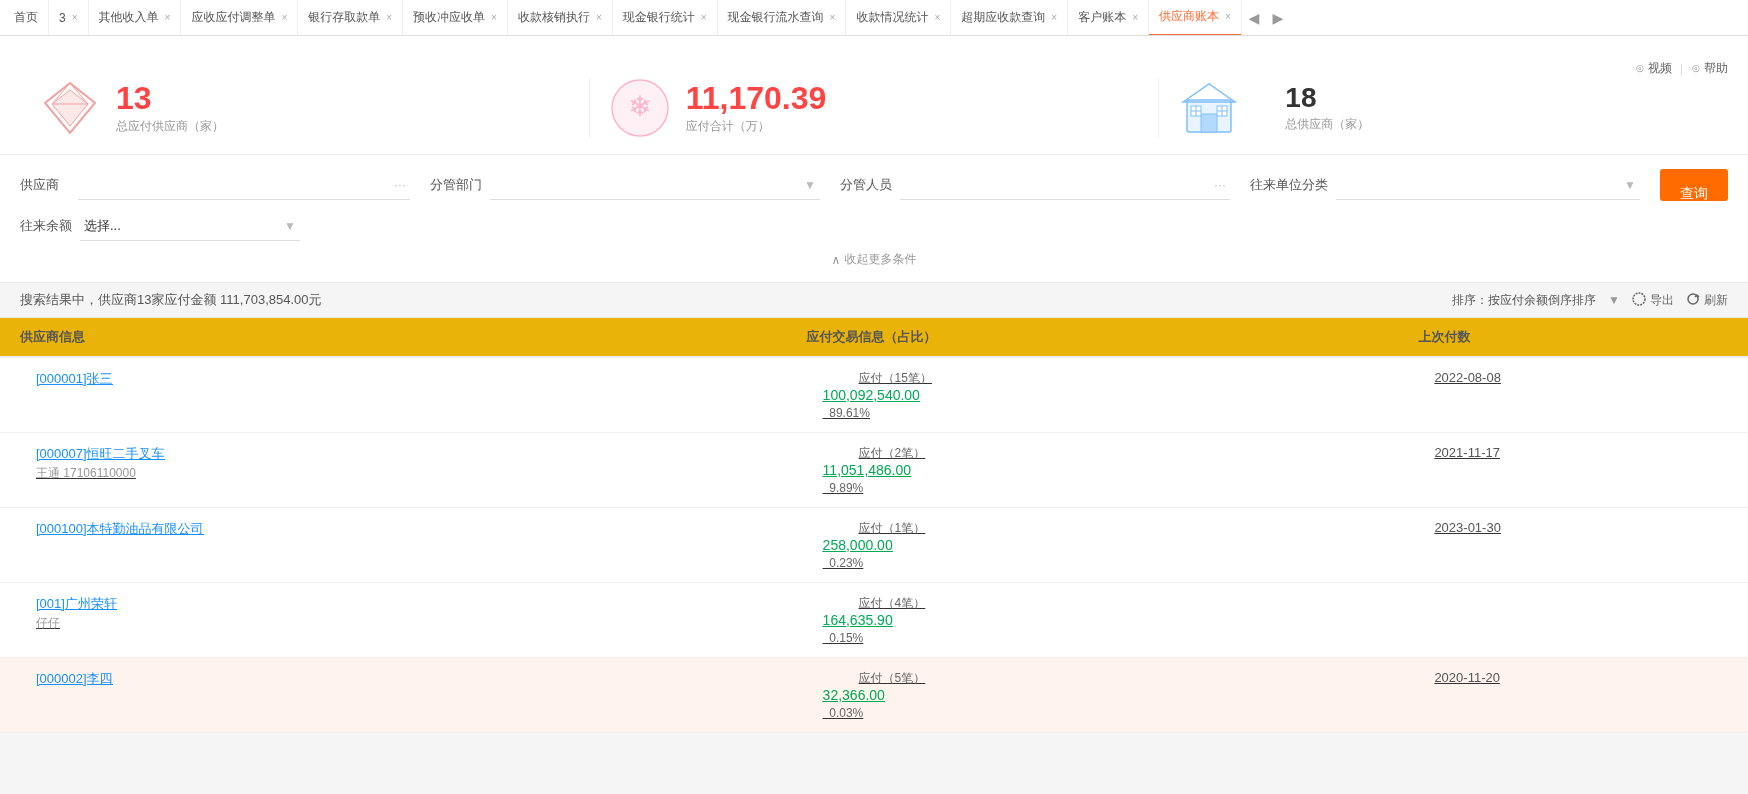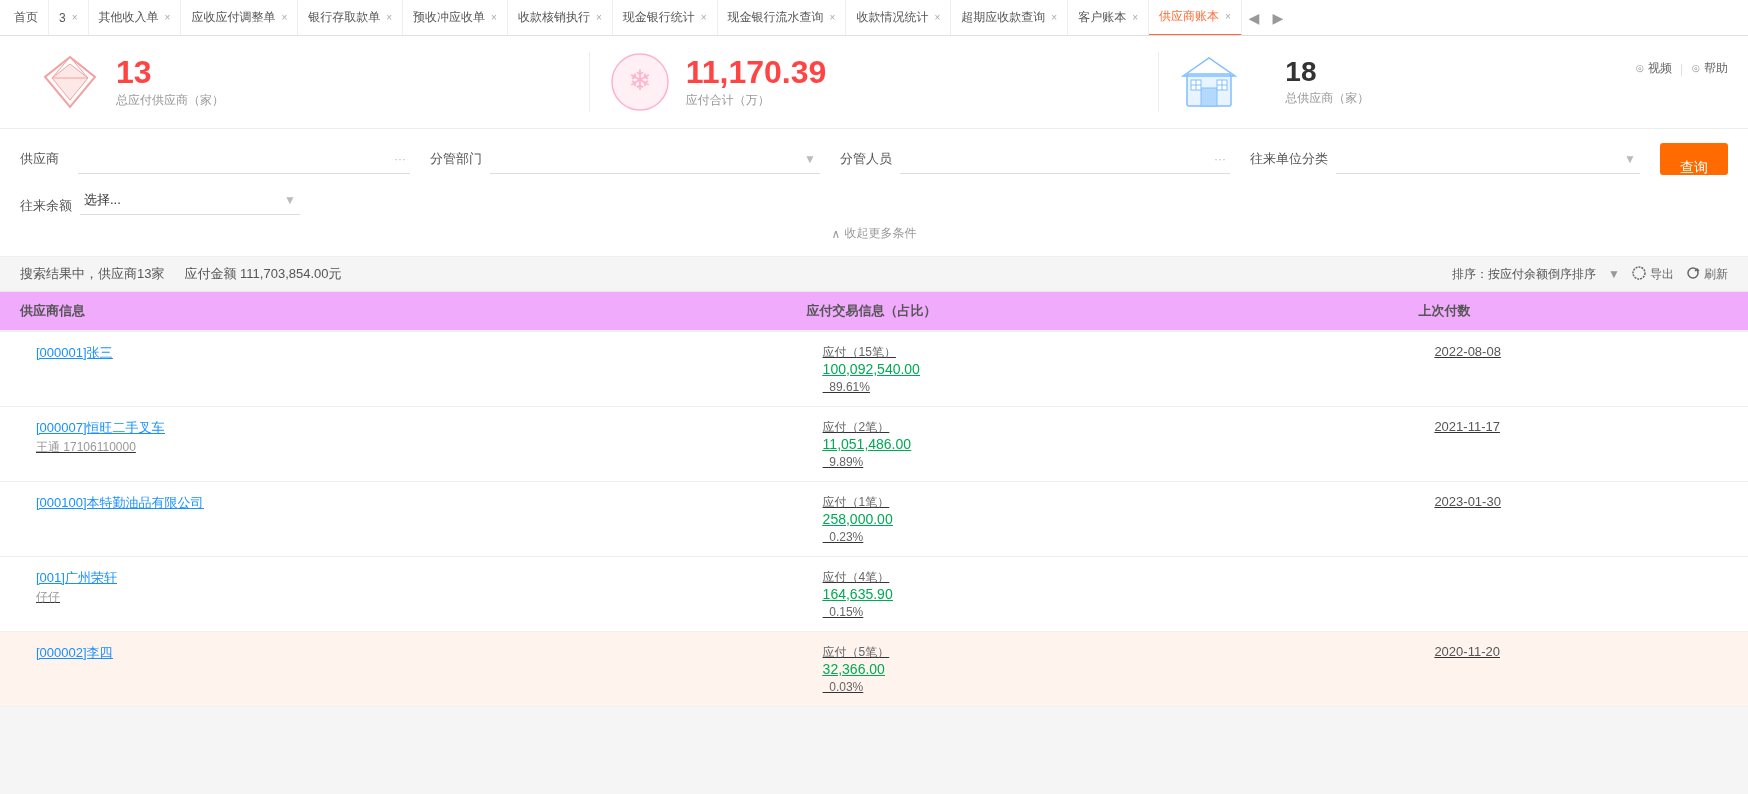--- a/index.html
+++ b/index.html
@@ -39,20 +39,21 @@
       border-bottom: 1px solid #eee;
       align-items: center;
       position: relative;
     }
     .stat-block {
       display: flex;
       align-items: center;
       flex: 1;
       padding: 0 20px;
       border-right: 1px solid #eee;
+      margin-top: 26px;
     }
     .stat-block:last-of-type { border-right: none; }
     .stat-icon {
       width: 60px;
       height: 60px;
       margin-right: 16px;
       flex-shrink: 0;
     }
     .stat-content .stat-number {
       font-size: 32px;
@@ -165,21 +166,21 @@
     .summary-bar {
       background: #f5f5f5;
       padding: 8px 20px;
       display: flex;
       align-items: center;
       justify-content: space-between;
       border-bottom: 1px solid #e8e8e8;
       font-size: 13px;
       color: #555;
     }
-    .summary-left { display: flex; gap: 20px; }
+    .summary-left { display: flex; }
     .summary-right { display: flex; align-items: center; gap: 12px; font-size: 12px; color: #666; }
     .summary-right .sort-label { color: #555; }
     .export-btn, .refresh-btn {
       display: flex;
       align-items: center;
       gap: 4px;
       cursor: pointer;
       color: #666;
       font-size: 12px;
     }
@@ -189,21 +190,21 @@
     .table-container {
       background: #fff;
       margin: 0;
       overflow-x: auto;
     }
     .data-table {
       width: 100%;
       border-collapse: collapse;
     }
     .data-table thead tr {
-      background: #f0abfc;
+      background: #eab308;
       border-bottom: 2px solid #eee;
     }
     .data-table thead th {
       padding: 10px 20px;
       text-align: left;
       font-weight: 600;
       font-size: 13px;
       color: #555;
       white-space: nowrap;
     }
@@ -226,21 +227,21 @@
     }
     .supplier-contact { color: #999; font-size: 12px; }
     .amount-value {
       color: #00aa55;
       font-size: 14px;
       display: block;
       margin-bottom: 2px;
       cursor: pointer;
       text-decoration: underline;
     }
-    .amount-label { color: #666; font-size: 12px; }
+    .amount-label { color: #666; font-size: 12px; margin-left: 36px; }
     .percentage { color: #666; font-size: 12px; }
     .last-payment { color: #555; font-size: 13px; }
 
     
     ::-webkit-scrollbar { width: 6px; height: 6px; }
     ::-webkit-scrollbar-track { background: #f1f1f1; }
     ::-webkit-scrollbar-thumb { background: #ccc; border-radius: 3px; }
   </style>
 </head>
 <body>
@@ -396,21 +397,21 @@
         <select><option value=""></option></select>
         <span class="chevron">▼</span>
       </div>
     </div>
 
     <button class="btn-query">查询</button>
   </div>
 
   <div class="filter-row">
 
-    <div class="filter-item" style="max-width: 280px; align-items: flex-end;">
+    <div class="filter-item" style="max-width: 280px;">
       <span class="filter-label">往来余额</span>
       <div class="filter-select-wrap">
         <select>
           <option value="">选择...</option>
         </select>
         <span class="chevron">▼</span>
       </div>
     </div>
   </div>
 

